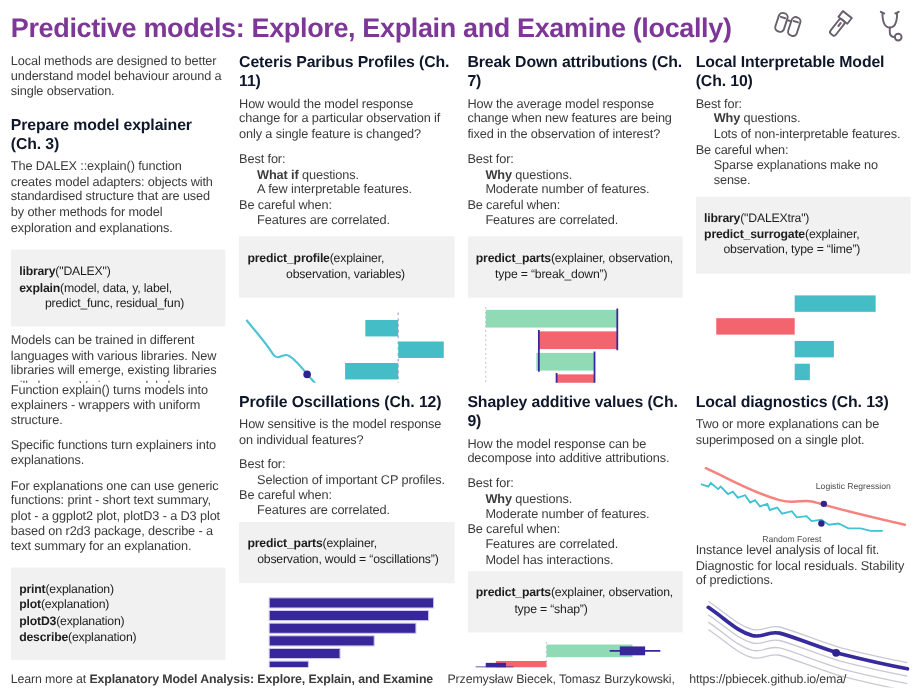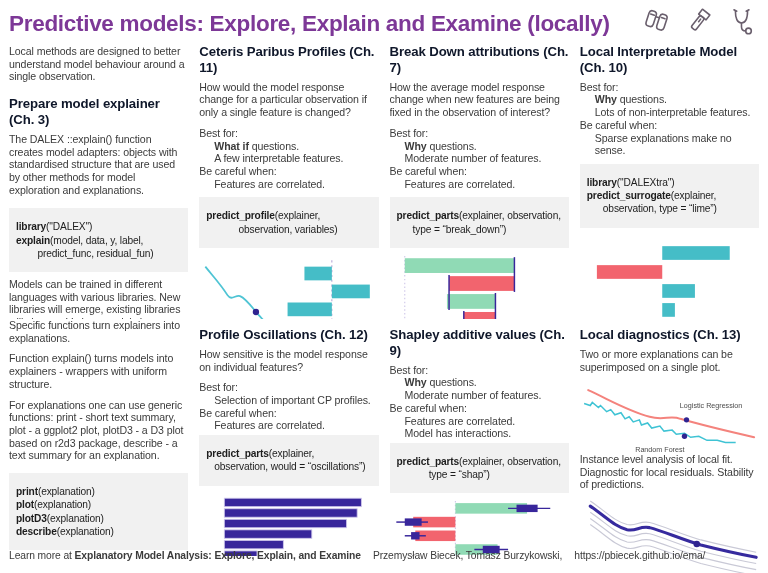--- a/index.html
+++ b/index.html
@@ -31,21 +31,21 @@
         font-size:10.2px;line-height:1.3;color:#1d1d1d;letter-spacing:-0.15px}
   .b{font-weight:700}
   .i{}
   .chart{margin-top:2px}
   .push{margin-top:auto}
   .chart svg{display:block;width:100%;height:auto;overflow:visible}
   .dash{stroke:#b4a3d6;stroke-width:1;stroke-dasharray:2,2.6;fill:none}
   .dots-axis{stroke:#cdc4e8;stroke-width:1;stroke-dasharray:1.4,2.2;fill:none}
   .thinline{fill:none}
   .lbl{font-size:7px;fill:#4a4a4a;letter-spacing:0}
-  .footer{position:absolute;left:9px;bottom:11px;white-space:nowrap;font-size:10.3px;color:#3b3b3b}
+  .footer{position:absolute;left:9px;bottom:0;white-space:nowrap;font-size:10.3px;color:#3b3b3b}
   .footer a{color:#3b3b3b;text-decoration:none}
   .footer .book{font-weight:700}
   .footer .gap{display:inline-block;width:12px}
 </style>
 </head>
 <body>
 
 <div class="header">
   <div class="title">Predictive models: Explore, Explain and Examine (locally)</div>
   <div class="hicons">
@@ -158,22 +158,22 @@
             <rect x="78" y="3" width="64" height="13" fill="#45bdc7"></rect>
             <rect x="16" y="21" width="62" height="13" fill="#f2646e"></rect>
             <rect x="78" y="39" width="31" height="13" fill="#45bdc7"></rect>
             <rect x="78" y="57" width="12" height="13" fill="#45bdc7"></rect>
           </g>
       </svg>
     </div>
   </section>
 
   <section class="cell bot">
+    <p><span>Function explain() turns models into </span><span class="i">explainers</span><span> - wrappers with uniform structure.</span></p>
     <p><span>Specific functions turn </span><span class="i">explainers</span><span> into </span><span class="i">explanations</span><span>.</span></p>
-    <p><span>Function explain() turns models into </span><span class="i">explainers</span><span> - wrappers with uniform structure.</span></p>
     <p><span>For </span><span class="i">explanations</span><span> one can use generic functions: print - short text summary, plot - a ggplot2 plot, plotD3 - a D3 plot based on r2d3 package, describe - a text summary for an explanation.</span></p>
     <div class="code push"><span class="b">print</span><span>(explanation)</span><br><span class="b">plot</span><span>(explanation)</span><br><span class="b">plotD3</span><span>(explanation)</span><br><span class="b">describe</span><span>(explanation)</span></div>
   </section>
 
   <section class="cell bot">
     <h2>Profile Oscillations (Ch. 12)</h2>
     <p>How sensitive is the model response on individual features?</p>
     <div class="usage">
       <div class="u-label">Best for:</div>
       <div class="u-item"><span>Selection of important CP profiles.</span></div>
@@ -191,20 +191,21 @@
             <rect x="24" y="44" width="56" height="8" fill="#38269b" stroke="#cfc8ec" stroke-width="0.8"></rect>
             <rect x="24" y="54" width="31" height="8" fill="#38269b" stroke="#cfc8ec" stroke-width="0.8"></rect>
             <rect x="24" y="64" width="5" height="8" fill="#38269b" stroke="#cfc8ec" stroke-width="0.8"></rect>
           </g>
       </svg>
     </div>
   </section>
 
   <section class="cell bot">
     <h2>Shapley additive values (Ch. 9)</h2>
+    <p>How the model response can be decompose into additive attributions.</p>
     <div class="usage">
       <div class="u-label">Best for:</div>
       <div class="u-item"><span class="b i">Why</span><span> questions.</span></div>
       <div class="u-item"><span>Moderate number of features.</span></div>
       <div class="u-label">Be careful when:</div>
       <div class="u-item"><span>Features are correlated.</span></div>
       <div class="u-item"><span>Model has interactions.</span></div>
     </div>
     <div class="code push"><span class="b">predict_parts</span><span>(explainer, observation,</span><br><span>            type = “shap”)</span></div>
     <div class="chart">

